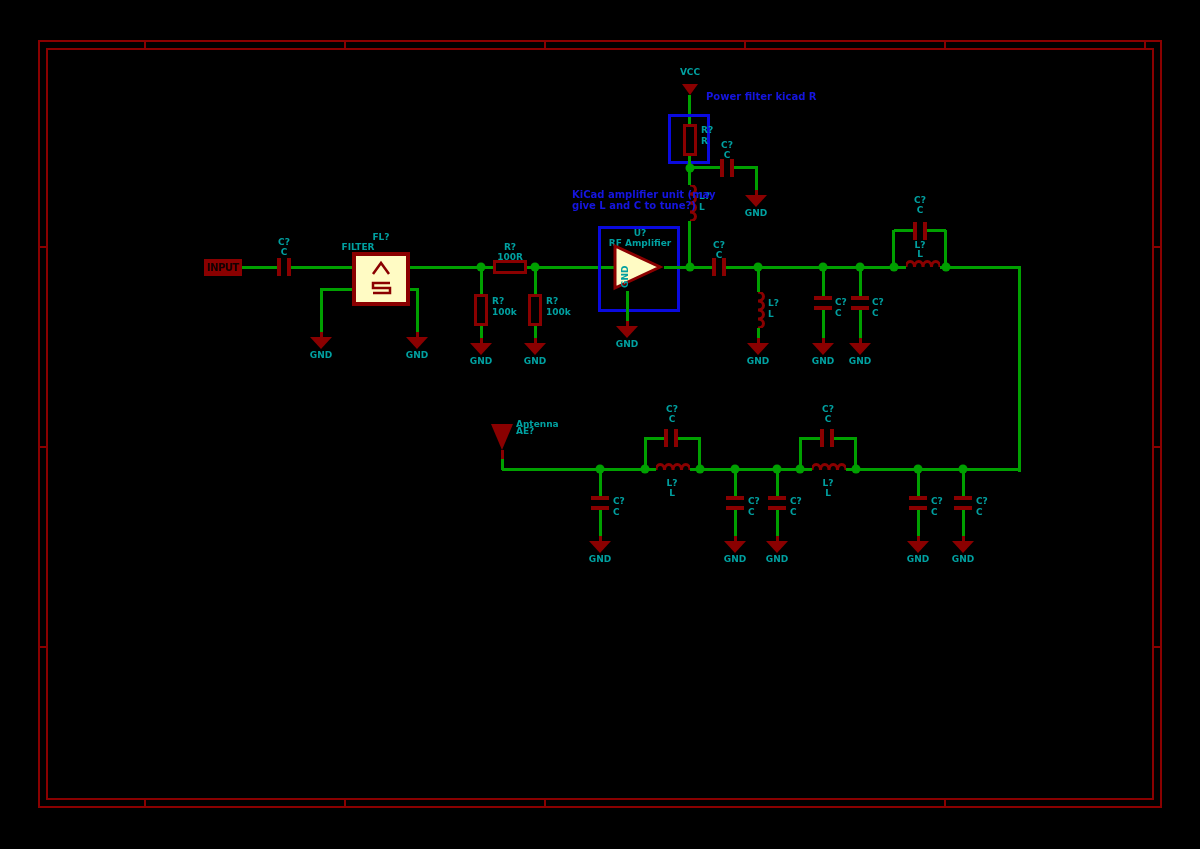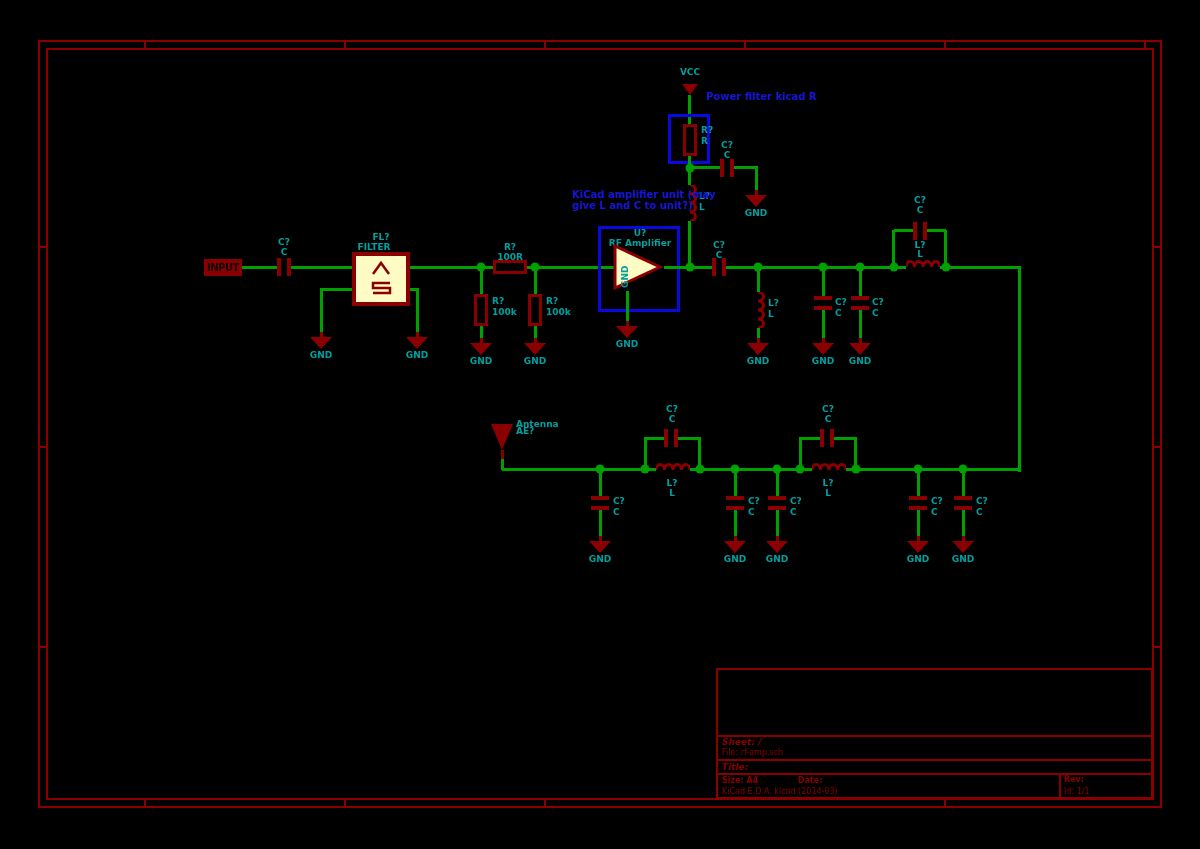--- a/index.html
+++ b/index.html
@@ -99,21 +99,21 @@
   <div class="w" style="left:242px;top:266px;width:35px;height:3px"></div>
   <div class="lbl lblc" style="left:284px;top:238px">C?</div>
   <div class="lbl lblc" style="left:284px;top:248px">C</div>
   <div class="capv" style="left:277px;top:258px">
       <i></i>
       <i></i>
     </div>
   <div class="w" style="left:291px;top:266px;width:61px;height:3px"></div>
 
   <div class="lbl lblc" style="left:381px;top:233px">FL?</div>
-  <div class="lbl lblc" style="left:374px;top:243px">FILTER</div>
+  <div class="lbl lblc" style="left:358px;top:243px">FILTER</div>
   <div class="filter" style="left:352px;top:252px;width:58px;height:54px"></div>
   <svg class="cmp" style="left:358px;top:258px" width="46" height="42">
       <path d="M15 16 L23 5 L31 16" fill="none" stroke="#8A0000" stroke-width="2.5"></path>
       <path d="M32 25 H15 V30 H32 V35 H15" fill="none" stroke="#8A0000" stroke-width="2.5"></path>
     </svg>
   <div class="w" style="left:322px;top:288px;width:30px;height:3px"></div>
   <div class="w" style="left:320px;top:288px;width:3px;height:44px"></div>
   <div class="gnd" style="left:309px;top:332px">
       <b></b>
       <i></i>
@@ -150,21 +150,21 @@
   <div class="lbl" style="left:546px;top:297px">R?</div>
   <div class="lbl" style="left:546px;top:308px">100k</div>
   <div class="w" style="left:534px;top:326px;width:3px;height:12px"></div>
   <div class="gnd" style="left:523px;top:338px">
       <b></b>
       <i></i>
       <span>GND</span>
     </div>
 
   <div class="note" style="left:572px;top:190px">KiCad amplifier unit (may</div>
-  <div class="note" style="left:572px;top:201px">give L and C to unit?)</div>
+  <div class="note" style="left:572px;top:201px">give L and C to tune?)</div>
   <div class="bb" style="left:598px;top:226px;width:82px;height:86px"></div>
   <div class="lbl lblc" style="left:640px;top:229px">U?</div>
   <div class="lbl lblc" style="left:640px;top:239px">RF Amplifier</div>
   <svg class="cmp" style="left:612px;top:243px" width="52" height="48">
       <polygon points="3,3 3,45 48,24" fill="#FFFBC4" stroke="#8A0000" stroke-width="3"></polygon>
     </svg>
   <div class="vtext" style="left:621px;top:288px">GND</div>
   <div class="w" style="left:626px;top:291px;width:3px;height:30px"></div>
   <div class="gnd" style="left:615px;top:321px">
       <b></b>
@@ -360,28 +360,14 @@
     </div>
   <div class="lbl" style="left:976px;top:497px">C?</div>
   <div class="lbl" style="left:976px;top:508px">C</div>
   <div class="w" style="left:962px;top:510px;width:3px;height:26px"></div>
   <div class="gnd" style="left:951px;top:536px">
       <b></b>
       <i></i>
       <span>GND</span>
     </div>
 
-  <div id="tb">
-    <div class="ln" style="left:0;top:65px;width:433px;height:2px"></div>
-    <div class="ln" style="left:0;top:89px;width:433px;height:2px"></div>
-    <div class="ln" style="left:0;top:103px;width:433px;height:2px"></div>
-    <div class="ln" style="left:341px;top:103px;width:2px;height:26px"></div>
-    <div class="t bi" style="left:4px;top:68px">Sheet: /</div>
-    <div class="t" style="left:4px;top:79px">File: rf-amp.sch</div>
-    <div class="t bi" style="left:4px;top:93px">Title:</div>
-    <div class="t bd" style="left:4px;top:107px">Size: A4</div>
-    <div class="t bd" style="left:80px;top:107px">Date:</div>
-    <div class="t" style="left:4px;top:118px">KiCad E.D.A.  kicad (2014-03)</div>
-    <div class="t bd" style="left:346px;top:106px">Rev:</div>
-    <div class="t" style="left:346px;top:118px">Id: 1/1</div>
-  </div>
 
 </div>
 
 </body></html>

